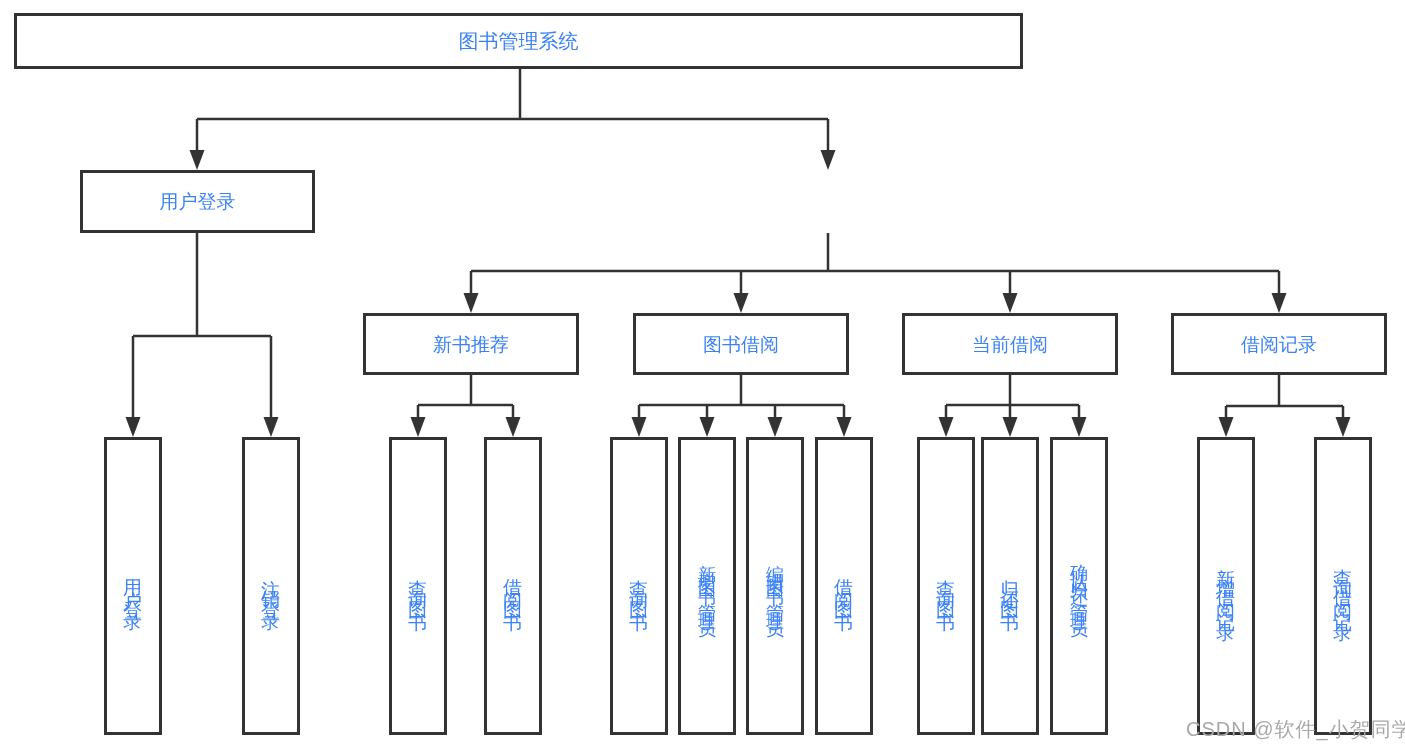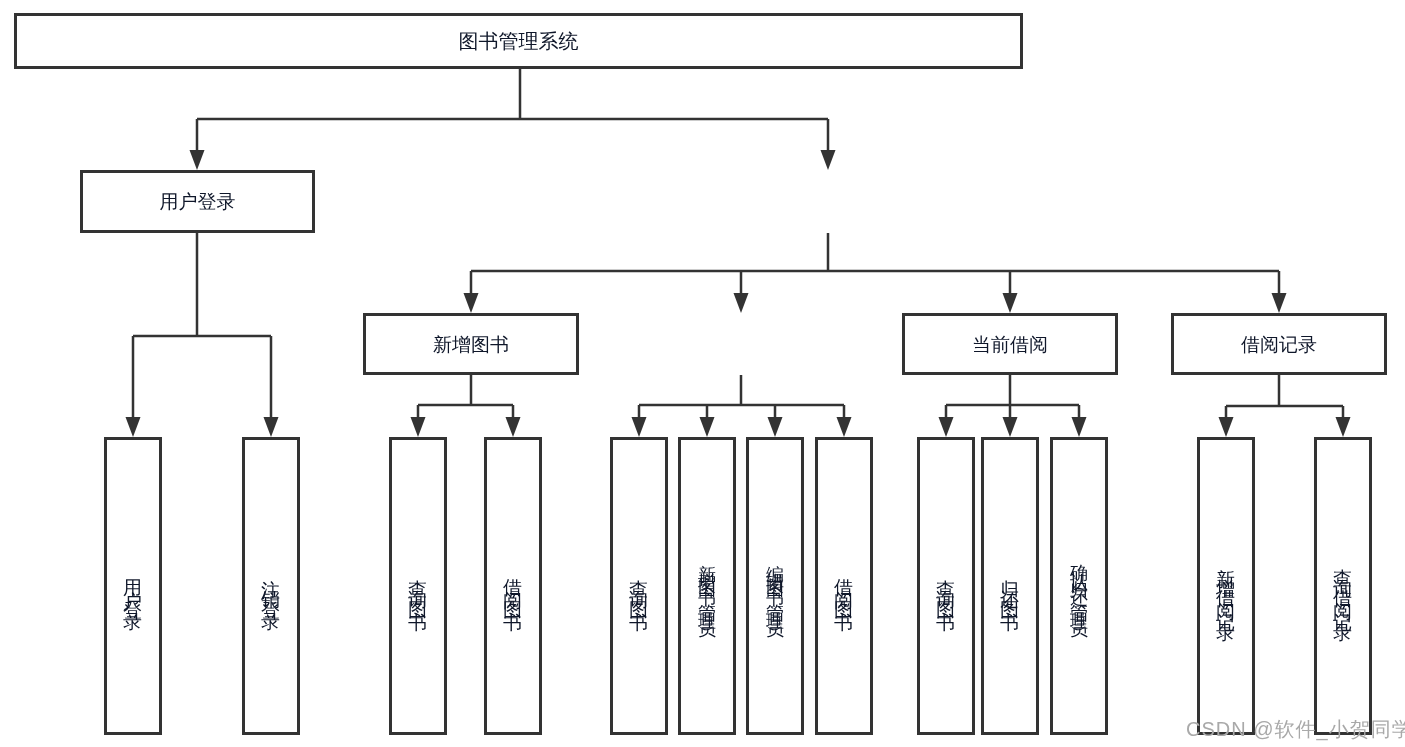--- a/index.html
+++ b/index.html
@@ -17,21 +17,21 @@
     width: 1405px; height: 747px;
   }
   .box {
     position: absolute;
     background: #ffffff;
     border: 3px solid #333333;
     box-sizing: border-box;
     display: flex;
     align-items: center;
     justify-content: center;
-    color: #0f172a;
+    color: #3b82f6;
     font-size: 19px;
     line-height: 1;
     white-space: nowrap;
   }
   .vbox {
     writing-mode: vertical-rl;
     text-orientation: mixed;
     letter-spacing: 11px;
     white-space: normal;
   }
@@ -85,21 +85,24 @@
 
   <div class="box" style="left:14px; top:13px; width:1009px; height:56px; font-size:20px;">
     <span>图书管理系统</span>
   </div>
 
   <div class="box" style="left:80px; top:170px; width:235px; height:63px;">
     <span>用户登录</span>
   </div>
 
   <div class="box" style="left:363px; top:313px; width:216px; height:62px;">
-    <span>新增图书</span>
+    <span>新书推荐</span>
+  </div>
+  <div class="box" style="left:633px; top:313px; width:216px; height:62px;">
+    <span>图书借阅</span>
   </div>
   <div class="box" style="left:1171px; top:313px; width:216px; height:62px;">
     <span>借阅记录</span>
   </div>
   <div class="box" style="left:902px; top:313px; width:216px; height:62px;">
     <span>当前借阅</span>
   </div>
 
   <div class="box vbox" style="left:104px; top:437px; width:58px; height:298px;">
     <span>用户登录</span>

